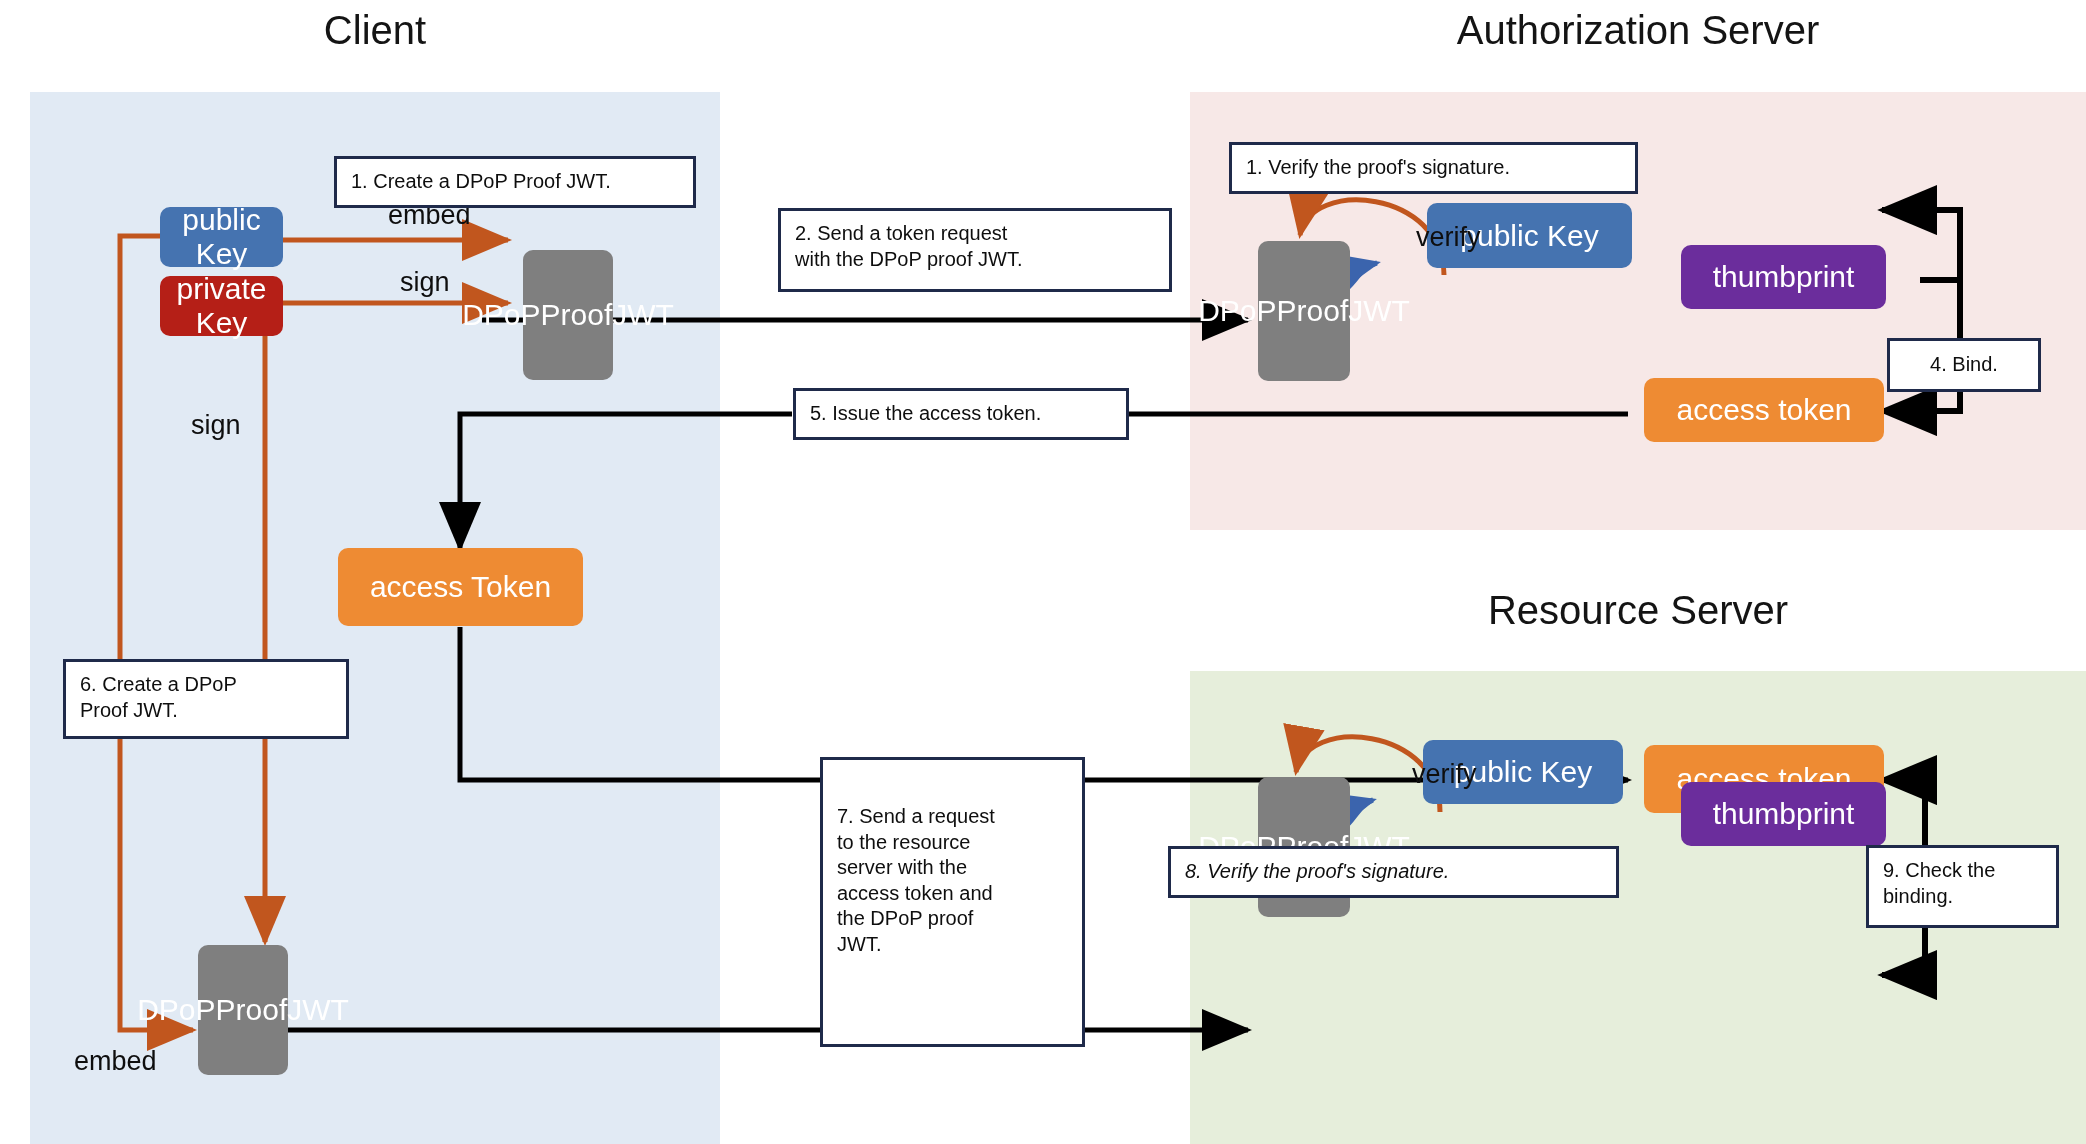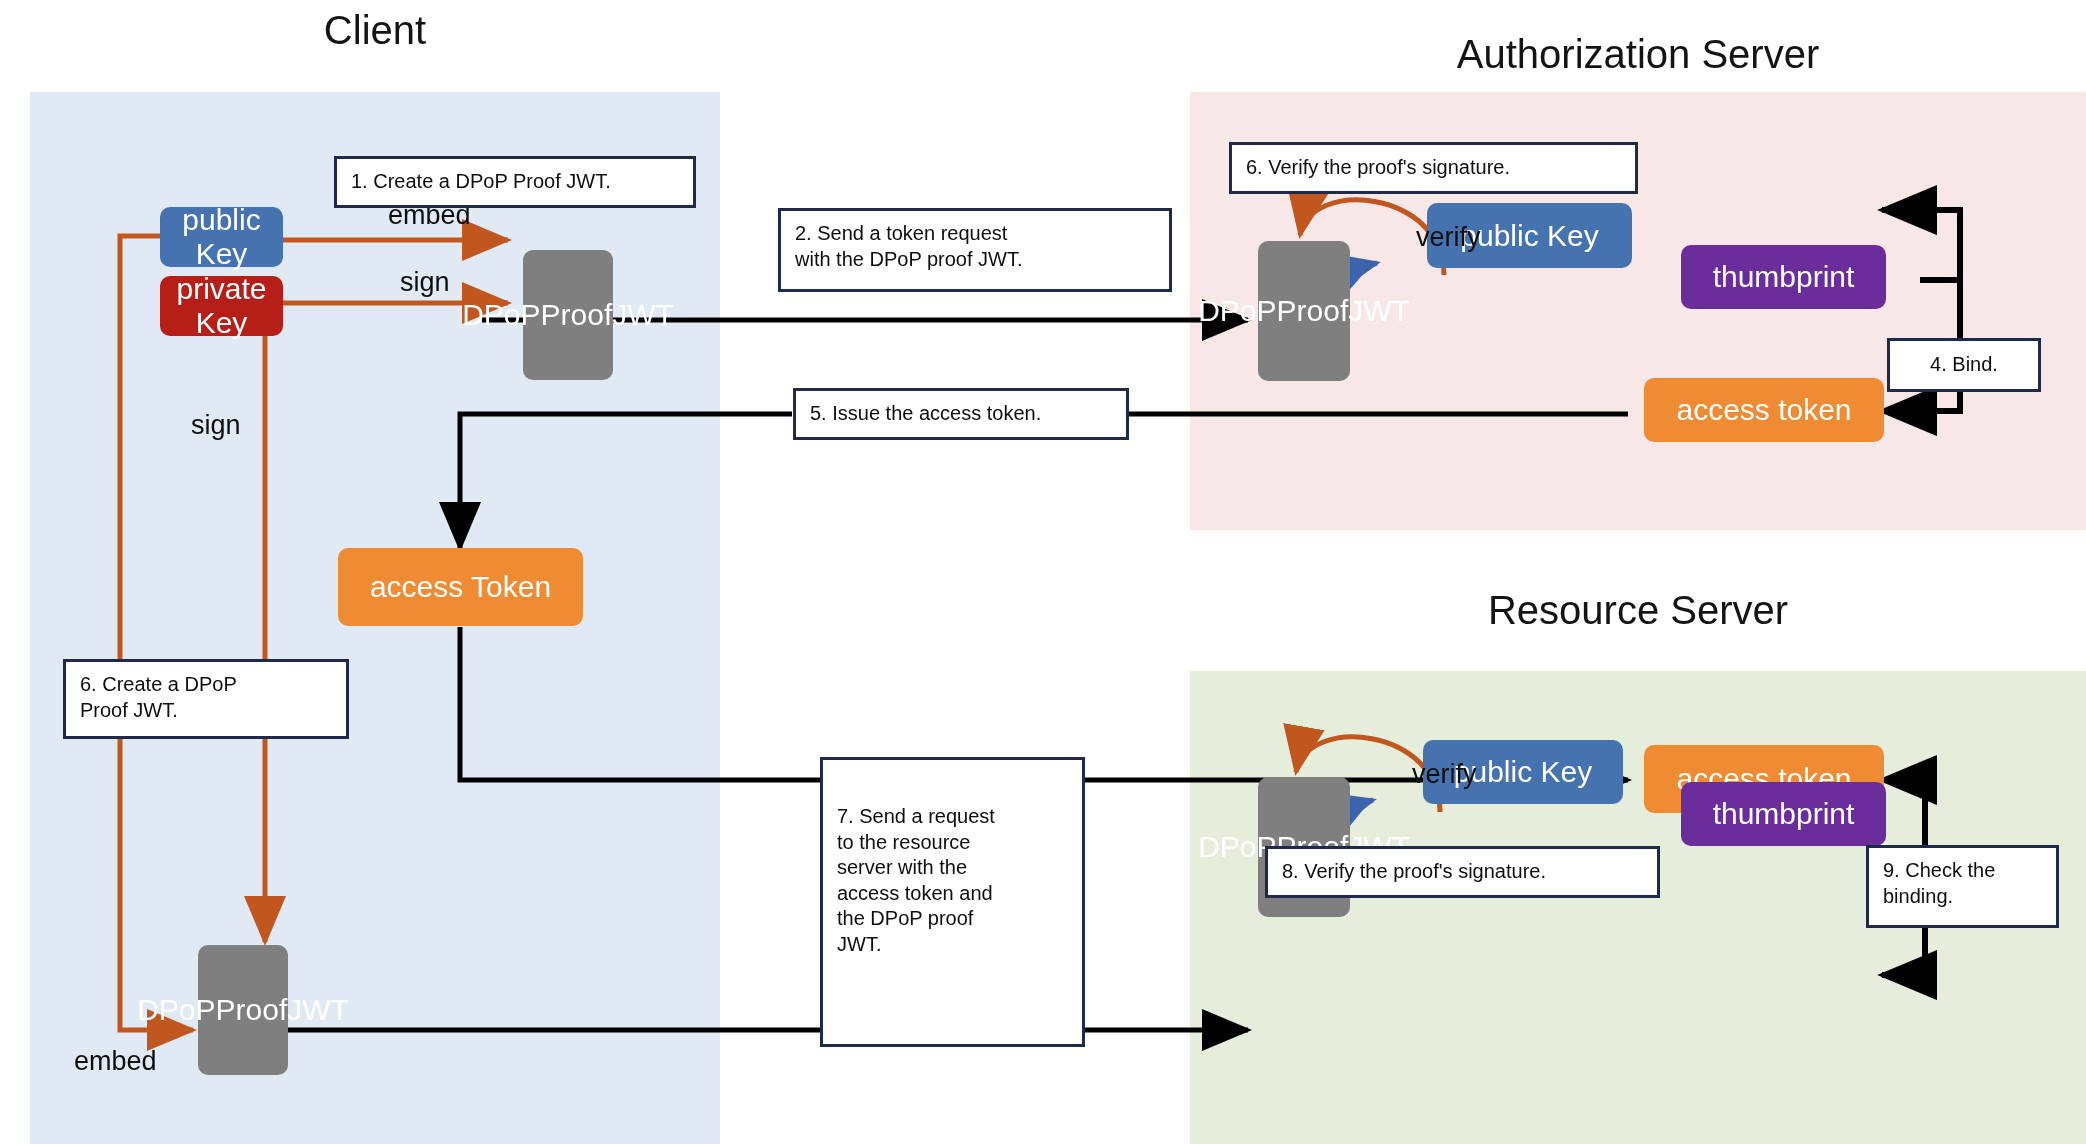--- a/index.html
+++ b/index.html
@@ -24,21 +24,21 @@
 </head>
 <body>
 
 <div id="stage">
 
   <div class="panel" style="left:30px;top:92px;width:690px;height:1052px;background:#e1eaf4;"></div>
   <div class="panel" style="left:1190px;top:92px;width:896px;height:438px;background:#f7e8e7;"></div>
   <div class="panel" style="left:1190px;top:671px;width:896px;height:473px;background:#e6eedb;"></div>
 
   <div class="panel-title" style="left:30px;top:8px;width:690px;">Client</div>
-  <div class="panel-title" style="left:1190px;top:8px;width:896px;margin-top:24px;">Authorization Server</div>
+  <div class="panel-title" style="left:1190px;top:8px;width:896px;">Authorization Server</div>
   <div class="panel-title" style="left:1190px;top:588px;width:896px;">Resource Server</div>
 
   <svg class="wires" viewBox="0 0 2086 1144">
     <defs>
       <marker id="ar-black" markerWidth="11" markerHeight="11" refX="9.2" refY="4.2" orient="auto">
         <path d="M0,0 L10,4.2 L0,8.4 z" fill="#000000"></path>
       </marker>
       <marker id="ar-orange" markerWidth="11" markerHeight="11" refX="9.2" refY="4.2" orient="auto">
         <path d="M0,0 L10,4.2 L0,8.4 z" fill="#c1561e"></path>
       </marker>
@@ -134,34 +134,34 @@
 
   <div class="node" style="left:1681px;top:782px;width:205px;height:64px;background:#6b2d9c;">thumbprint</div>
 
   <div class="edge-label" style="left:1412px;top:759px;">verify</div>
 
   <div class="callout" style="left:334px;top:156px;width:362px;height:52px;">1. Create a DPoP Proof JWT.</div>
 
   <div class="callout top" style="left:778px;top:208px;width:394px;height:84px;white-space:pre-line;">2. Send a token request
 with the DPoP proof JWT.</div>
 
-  <div class="callout" style="left:1229px;top:142px;width:409px;height:52px;">6. Verify the proof's signature.</div>
+  <div class="callout" style="left:1229px;top:142px;width:409px;height:52px;">1. Verify the proof's signature.</div>
 
   <div class="callout" style="left:1887px;top:338px;width:154px;height:54px;justify-content:center;">4. Bind.</div>
 
   <div class="callout" style="left:793px;top:388px;width:336px;height:52px;">5. Issue the access token.</div>
 
   <div class="callout top" style="left:63px;top:659px;width:286px;height:80px;white-space:pre-line;">6. Create a DPoP
 Proof JWT.</div>
 
   <div class="callout top" style="left:820px;top:757px;width:265px;height:290px;white-space:pre-line;padding-top:44px;">7. Send a request
 to the resource
 server with the
 access token and
 the DPoP proof
 JWT.</div>
 
-  <div class="callout" style="left:1265px;top:846px;width:395px;height:52px;">8. Verify the proof's signature.</div>
+  <div class="callout" style="left:1168px;top:846px;width:451px;height:52px;font-style:italic;">8. Verify the proof's signature.</div>
 
   <div class="callout top" style="left:1866px;top:845px;width:193px;height:83px;white-space:pre-line;">9. Check the
 binding.</div>
 
 </div>
 
 </body></html>

